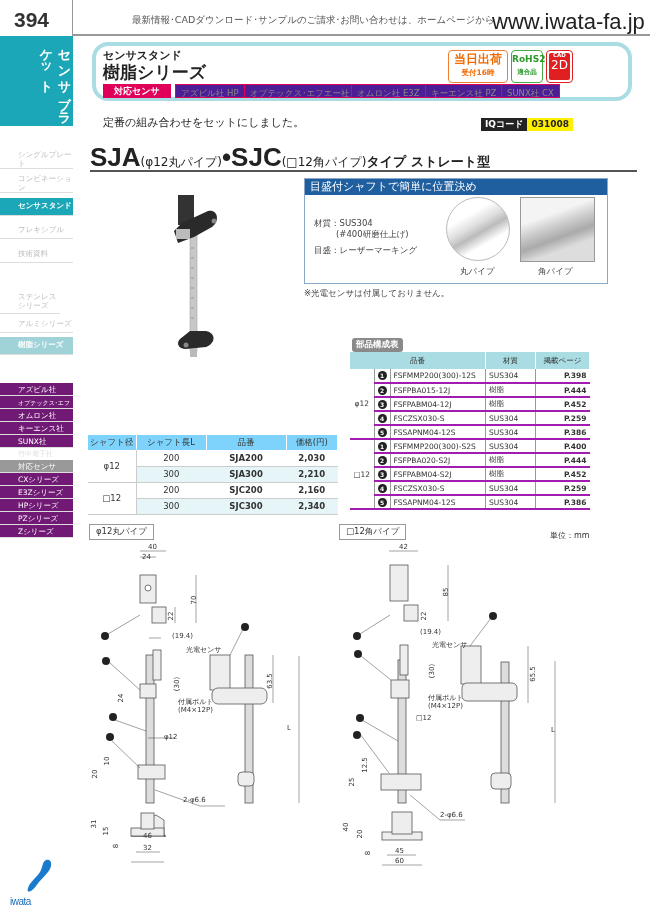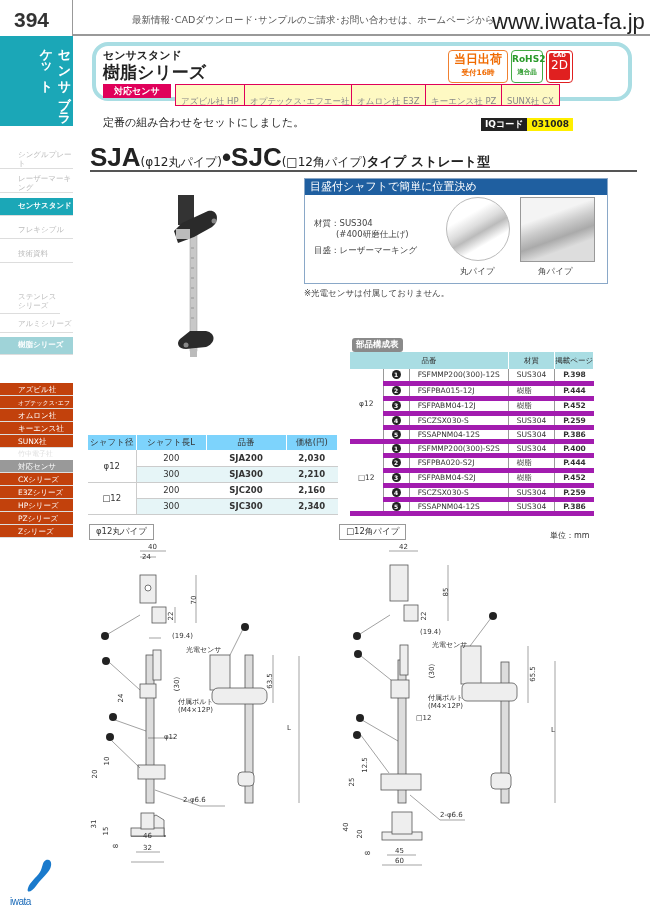--- a/index.html
+++ b/index.html
@@ -8,28 +8,28 @@
 
 #pageno{left:0;top:0;width:73px;height:36px;font-family:"Liberation Sans",sans-serif;font-size:21px;font-weight:bold;color:#333;padding:8px 0 0 14px;border-right:1px solid #999}
 #toplinebar{left:73px;top:34px;width:577px;height:2px;background:#999}
 #topline{left:132px;top:14px;font-size:9.5px;color:#555}
 #site{left:492px;top:9px;font-family:"Liberation Sans",sans-serif;font-size:22px;color:#222}
 
 #sidetab{left:0;top:36px;width:73px;height:90px;background:#1ba7b7;color:#fff;font-size:13px;font-weight:bold;writing-mode:vertical-rl;padding:4px 0 0 20px;letter-spacing:1px}
 .nav{left:0;width:73px;font-size:7.5px;color:#bbb;padding:0 0 0 18px;border-bottom:1px solid #ddd;display:flex;align-items:center;line-height:1.15}
 .nav.active{background:#1ba7b7;color:#fff;font-weight:bold}
 .nav.active2{background:#9fd3d8;color:#fff;font-weight:bold}
-.nav2{left:0;width:73px;font-size:7.5px;color:#fff;background:#c2410c;padding-left:18px;height:13px;line-height:13px;border-bottom:1px solid #ddd}
+.nav2{left:0;width:73px;font-size:7.5px;color:#fff;background:#701a75;padding-left:18px;height:13px;line-height:13px;border-bottom:1px solid #ddd}
 .nav2.hd{background:#999}
 .nav2.dim{background:#fff;color:#ddd}
 
 #titlebox{left:92px;top:42px;width:540px;height:59px;border:4px solid #a9dde3;border-radius:16px;border-left-color:#a9dde3}
 #sub{left:103px;top:48px;font-size:11px;font-weight:bold}
 #series{left:103px;top:61px;font-size:17px;font-weight:bold}
-.sens{top:84px;height:14px;font-size:8.5px;color:#888;border:1px solid #e0005a;padding:10px 5px;line-height:12px;background:#fef9c3}
+.sens{top:84px;height:14px;font-size:8.5px;color:#888;border:1px solid #e0005a;padding:2px 5px;line-height:12px;background:#4c1d95}
 .sens.lead{background:#e0005a;color:#fff;font-weight:bold;font-size:9px;padding:0 10px}
 #b-same{left:448px;top:50px;width:60px;height:33px;border:1.5px solid #f08030;border-radius:4px;text-align:center;color:#f06a00;font-weight:bold}
 #b-same .l1{font-size:12px;line-height:16px}
 #b-same .l2{font-size:7.5px;line-height:11px}
 #b-rohs{left:511px;top:50px;width:32px;height:33px;border:1.5px solid #4a4;border-radius:4px;text-align:center;color:#2a9a2a;font-weight:bold}
 #b-rohs .l1{font-size:9px;line-height:16px}
 #b-rohs .l2{font-size:6.5px;line-height:10px}
 #b-cad{left:546px;top:50px;width:27px;height:33px;border:1.5px solid #e02020;border-radius:4px;text-align:center;color:#fff;background:#fff}
 #b-cad .inner{position:absolute;left:2px;top:2px;right:2px;bottom:2px;background:#e02020;border-radius:2px}
 #b-cad .l1{position:relative;font-size:5.5px;line-height:8px;font-weight:bold}
@@ -52,25 +52,25 @@
 #lbl-round{left:460px;top:266px;font-size:8.5px;color:#444}
 #lbl-square{left:538px;top:266px;font-size:8.5px;color:#444}
 #note{left:304px;top:288px;font-size:8.5px;color:#444}
 
 #photo{left:160px;top:193px;width:80px;height:168px}
 
 #parts-tag{left:352px;top:338px;background:#8a8a8a;color:#fff;font-size:8.5px;font-weight:bold;padding:1px 4px;border-radius:3px}
 table{border-collapse:collapse}
 #parts{left:350px;top:352px;width:240px;font-size:7.5px;color:#333}
 #parts th{background:#a9dde3;font-weight:normal;height:17px;border-right:1px solid #fff}
-#parts td{height:14px;border-bottom:5px solid #a21caf;border-right:1px solid #999;padding:0 8px}
+#parts td{height:14px;border-bottom:2px solid #a21caf;border-right:1px solid #999;padding:0 3px}
 #parts td.grp{border-right:1px solid #999;text-align:center;width:24px}
 #parts td.num{width:14px;text-align:center;border-right:1px solid #999}
 #parts td.mat{text-align:left;width:50px}
-#parts td.pg{text-align:left;font-weight:bold;width:54px;border-right:none}
+#parts td.pg{text-align:right;font-weight:bold;width:54px;border-right:none}
 .circ{display:inline-block;width:9px;height:9px;border-radius:50%;background:#222;color:#fff;font-size:6px;line-height:9px;text-align:center;font-weight:bold}
 
 #price{left:88px;top:435px;width:250px;font-size:8.5px;color:#333}
 #price th{background:#7dd3fc;font-weight:normal;height:15px;border-right:1px solid #fff}
 #price td{height:16px;text-align:center;border-bottom:1px solid #ccc}
 #price td.g{border-right:1px solid #ccc}
 #price tr.alt td.a{background:#e6f5f7}
 #price td.b{font-weight:bold}
 
 .dtag{border:1px solid #999;font-size:8.5px;padding:1px 6px;color:#333}
@@ -83,21 +83,21 @@
 </head>
 <body>
 
 <div id="pageno" class="abs">394</div>
 <div id="toplinebar" class="abs"></div>
 <div id="topline" class="abs">最新情報･CADダウンロード･サンプルのご請求･お問い合わせは、ホームページから！</div>
 <div id="site" class="abs">www.iwata-fa.jp</div>
 
 <div id="sidetab" class="abs">センサブラケット</div>
 <div class="abs nav" style="top:152px;height:17px">シングルプレート</div>
-<div class="abs nav" style="top:176px;height:17px">レーザーマーキング</div>
+<div class="abs nav" style="top:176px;height:17px">コンビネーション</div>
 <div class="abs nav active" style="top:198px;height:18px">センサスタンド</div>
 <div class="abs nav" style="top:222px;height:17px">フレキシブル</div>
 <div class="abs nav" style="top:246px;height:17px">技術資料</div>
 <div class="abs nav" style="top:290px;height:24px;width:60px">ステンレスシリーズ</div>
 <div class="abs nav" style="top:316px;height:17px">アルミシリーズ</div>
 <div class="abs nav active2" style="top:337px;height:18px">樹脂シリーズ</div>
 
 <div class="abs nav2" style="top:383px">アズビル社</div>
 <div class="abs nav2" style="top:396px;font-size:6px">オプテックス･エフエー社</div>
 <div class="abs nav2" style="top:409px">オムロン社</div>

